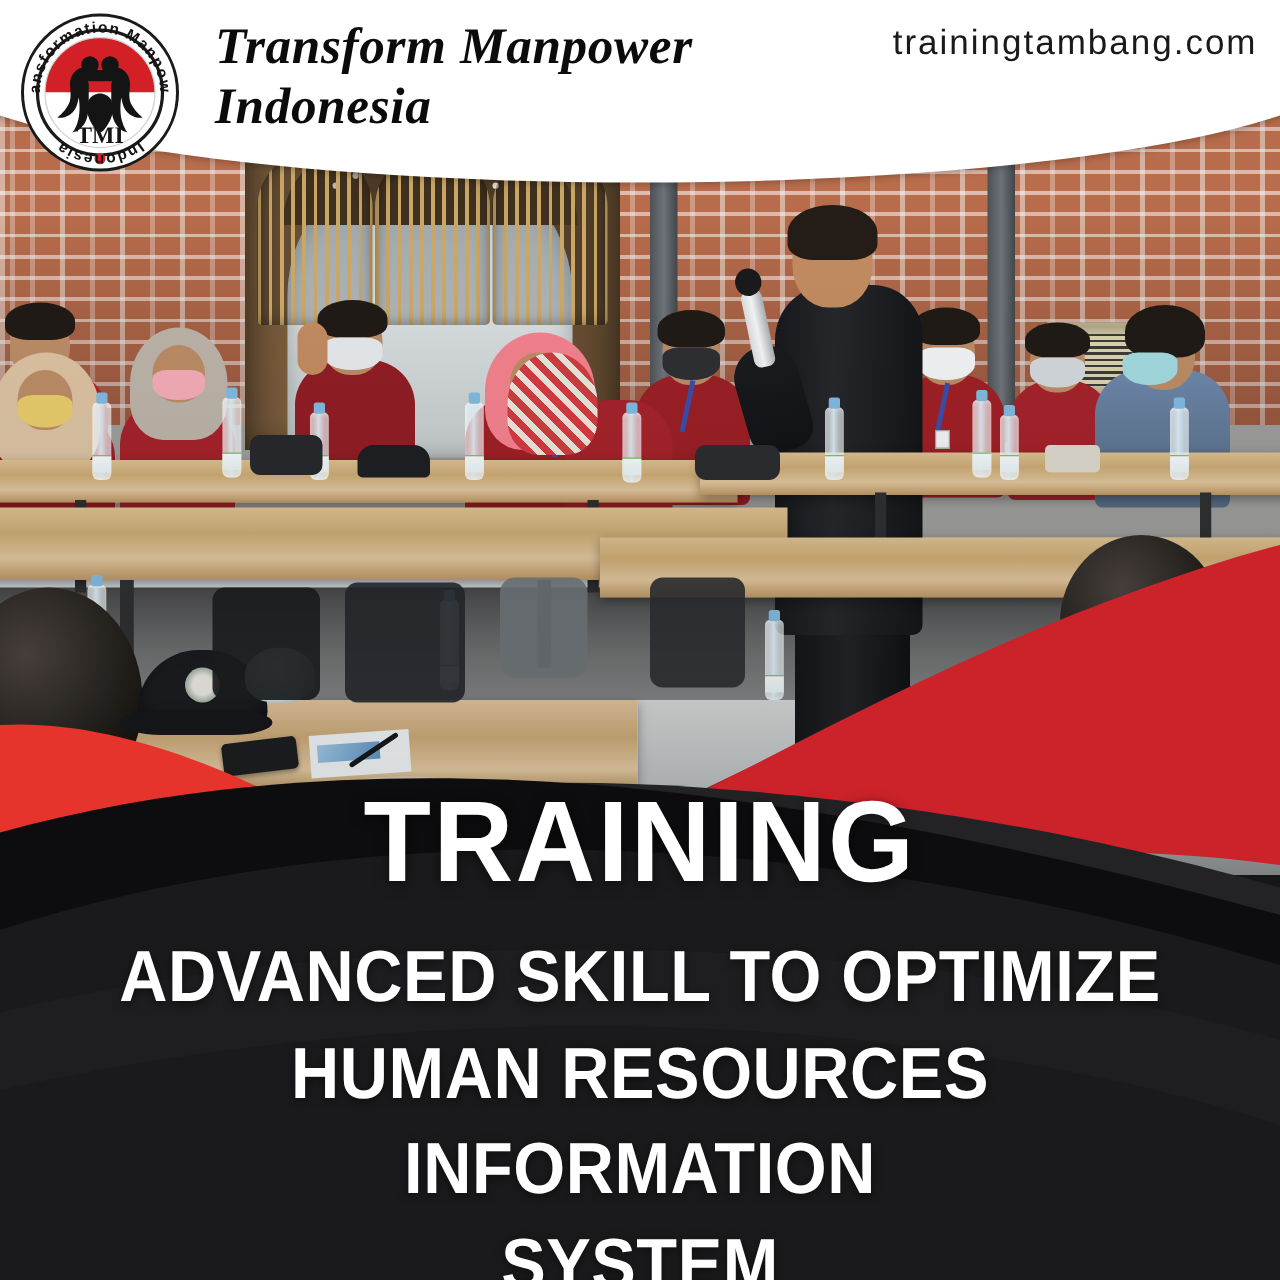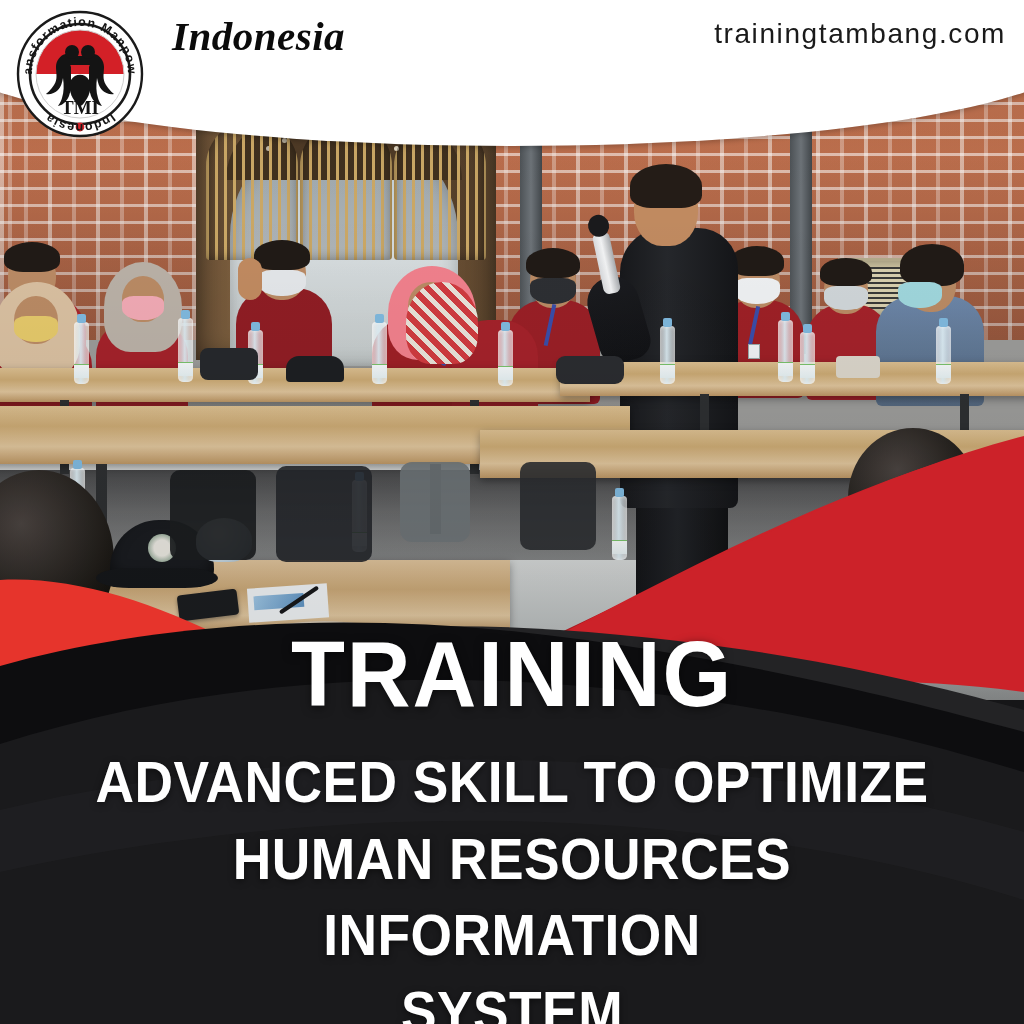--- a/index.html
+++ b/index.html
@@ -485,18 +485,19 @@
       <text font-family="Liberation Sans, sans-serif" font-size="12.4" font-weight="bold" fill="#141414" letter-spacing="1.1">
         <textPath href="#arcTop" startOffset="50%" text-anchor="middle">Transformation Manpower</textPath>
       </text>
       <text font-family="Liberation Sans, sans-serif" font-size="12.4" font-weight="bold" fill="#141414" letter-spacing="1.1">
         <textPath href="#arcBot" startOffset="50%" text-anchor="middle">Indonesia</textPath>
       </text>
     </svg>
   </div>
 
   <div class="brand">
+    <div>Transform Manpower</div>
     <div>Indonesia</div>
   </div>
 
   <div class="site">trainingtambang.com</div>
 
 </div>
 
 </body></html>

